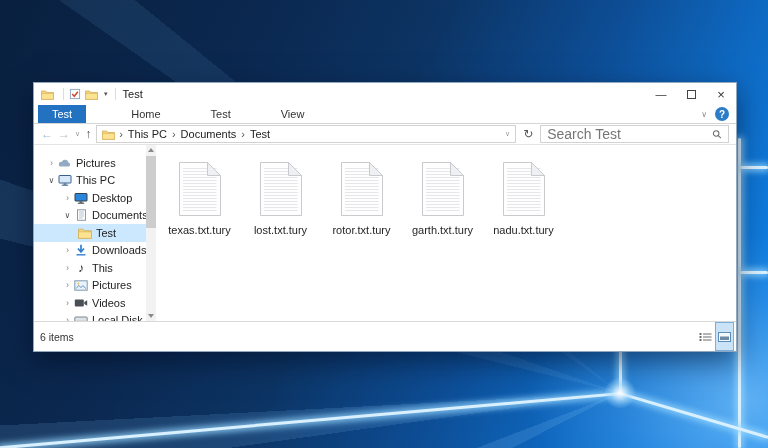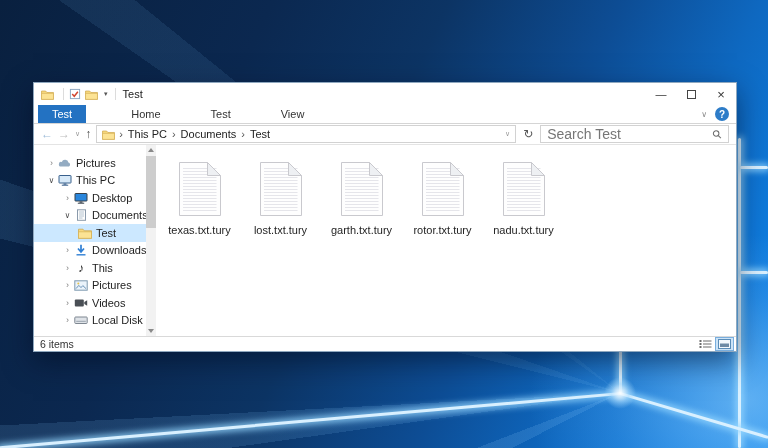--- a/index.html
+++ b/index.html
@@ -87,21 +87,21 @@
   .scroll-arrow { position:absolute; left:0; width:10px; height:10px; display:flex; align-items:center; justify-content:center; }
   .tri-up { width:0; height:0; border-left:3px solid transparent; border-right:3px solid transparent; border-bottom:4px solid #8a8a8a; }
   .tri-down { width:0; height:0; border-left:3px solid transparent; border-right:3px solid transparent; border-top:4px solid #8a8a8a; }
   .scroll-thumb { position:absolute; left:0; top:11px; width:10px; height:72px; background:#cdcdcd; }
 
   .filepane { flex:1; padding:16px 17px 0 3px; display:flex; flex-wrap:wrap; align-content:flex-start; }
   .fileitem { width:81px; display:flex; flex-direction:column; align-items:center; }
   .fileitem .doc { width:44px; height:56px; }
   .filelabel { margin-top:7px; font-size:11px; color:#1f1f1f; text-align:center; line-height:1.1; }
 
-  .statusbar { height:15px; border-top:1px solid #d9d9d9; display:flex; align-items:center; padding:0 2px 0 6px; font-size:10.5px; color:#333; flex:0 0 auto; }
+  .statusbar { height:30px; border-top:1px solid #d9d9d9; display:flex; align-items:center; padding:0 2px 0 6px; font-size:10.5px; color:#333; flex:0 0 auto; }
   .status-views { margin-left:auto; display:flex; height:100%; align-items:stretch; }
   .view-btn { width:19px; display:flex; align-items:center; justify-content:center; border:1px solid transparent; }
   .view-btn.selected { background:#cbe3f7; border-color:#79aede; }
 </style>
 </head>
 <body>
 
 <svg width="0" height="0" style="position:absolute">
   <defs>
     <pattern id="doclines" width="44" height="3" patternUnits="userSpaceOnUse">
@@ -319,27 +319,27 @@
       <div class="fileitem">
         <svg class="doc">
             <use href="#docicon"></use>
           </svg>
         <span class="filelabel">lost.txt.tury</span>
       </div>
       <div class="fileitem">
         <svg class="doc">
             <use href="#docicon"></use>
           </svg>
+        <span class="filelabel">rotor.txt.tury</span>
+      </div>
+      <div class="fileitem">
+        <svg class="doc">
+            <use href="#docicon"></use>
+          </svg>
         <span class="filelabel">garth.txt.tury</span>
-      </div>
-      <div class="fileitem">
-        <svg class="doc">
-            <use href="#docicon"></use>
-          </svg>
-        <span class="filelabel">rotor.txt.tury</span>
       </div>
       <div class="fileitem">
         <svg class="doc">
             <use href="#docicon"></use>
           </svg>
         <span class="filelabel">nadu.txt.tury</span>
       </div>
     </div>
   </div>
 

